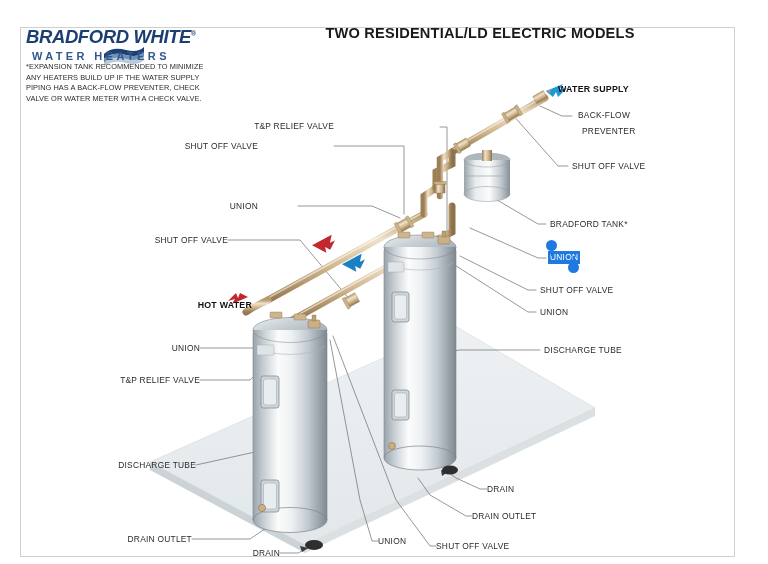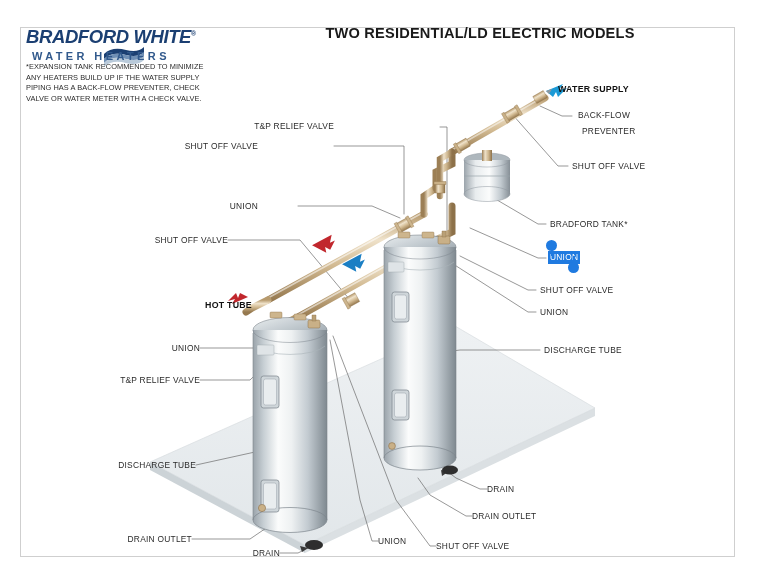--- a/index.html
+++ b/index.html
@@ -362,21 +362,21 @@
   <div class="lbl r" style="left:334px;top:121px;transform:translateX(-100%);">T&amp;P RELIEF VALVE</div>
   <div class="lbl r" style="left:258px;top:141px;transform:translateX(-100%);">SHUT OFF VALVE</div>
   <div class="lbl r" style="left:258px;top:201px;transform:translateX(-100%);">UNION</div>
 
   <div class="lbl r" style="left:228px;top:235px;transform:translateX(-100%);">SHUT OFF VALVE</div>
   <div class="lbl r" style="left:200px;top:343px;transform:translateX(-100%);">UNION</div>
   <div class="lbl r" style="left:200px;top:375px;transform:translateX(-100%);">T&amp;P RELIEF VALVE</div>
   <div class="lbl r" style="left:196px;top:460px;transform:translateX(-100%);">DISCHARGE TUBE</div>
   <div class="lbl r" style="left:192px;top:534px;transform:translateX(-100%);">DRAIN OUTLET</div>
 
-  <div class="lbl b r" style="left:252px;top:300px;transform:translateX(-100%);">HOT TUBE</div>
+  <div class="lbl b r" style="left:252px;top:300px;transform:translateX(-100%);">HOT WATER</div>
 
   <div class="lbl r" style="left:280px;top:548px;transform:translateX(-100%);">DRAIN</div>
   <div class="lbl" style="left:378px;top:536px;">UNION</div>
   <div class="lbl" style="left:436px;top:541px;">SHUT OFF VALVE</div>
   <div class="lbl" style="left:472px;top:511px;">DRAIN OUTLET</div>
   <div class="lbl" style="left:487px;top:484px;">DRAIN</div>
 
   <div class="lbl b" style="left:558px;top:84px;">WATER SUPPLY</div>
   <div class="lbl" style="left:578px;top:110px;">BACK-FLOW</div>
   <div class="lbl" style="left:582px;top:126px;">PREVENTER</div>

